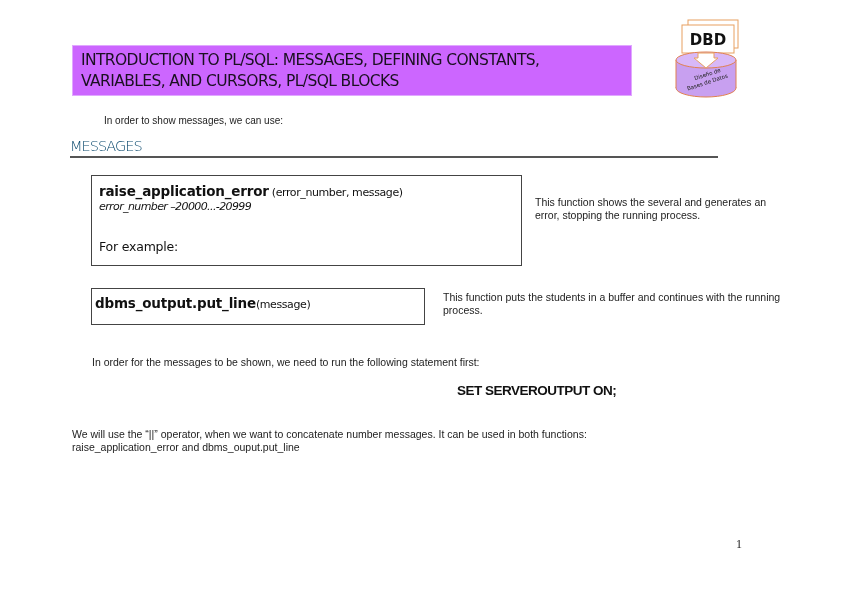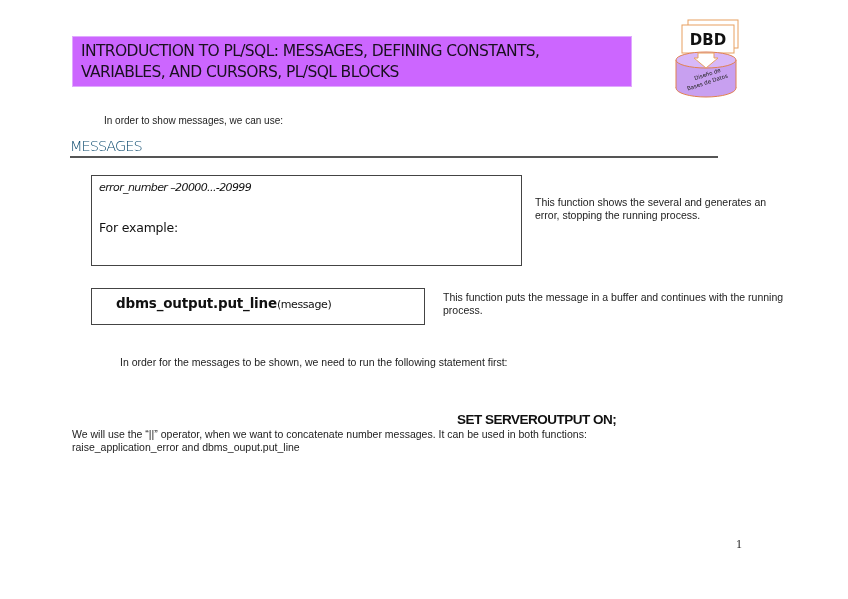--- a/index.html
+++ b/index.html
@@ -2,48 +2,48 @@
 <html><head>
 <meta charset="utf-8">
 <style>
   html, body { margin: 0; padding: 0; }
   body {
     width: 848px; height: 599px; background: #ffffff; position: relative; overflow: hidden;
     font-family: "Liberation Sans", sans-serif; color: #111;
   }
   .abs { position: absolute; }
   .banner {
-    left: 72px; top: 36px; width: 560px; height: 51px;
+    left: 72px; top: 45px; width: 560px; height: 51px;
     background: #cc66ff; border: 1px solid #e0a8ff; box-sizing: border-box;
     padding: 4px 8px; font-family: "DejaVu Sans", sans-serif; font-size: 15.5px;
     line-height: 21px; color: #1a1020; letter-spacing: -0.6px;
   }
   .logo { left: 668px; top: 18px; width: 76px; height: 82px; }
   .intro { left: 72px; top: 115px; font-size: 10px; color: #222; margin-left: 32px; }
   .section-title {
     left: 70px; top: 138px; font-family: "DejaVu Sans", sans-serif; font-size: 14.5px;
     letter-spacing: -1px; color: #0c4a6e; font-weight: 300;
   }
   .section-rule { left: 70px; top: 156px; width: 648px; height: 2px; background: #555; }
   .box {
     border: 1px solid #444; background: #fff; box-sizing: border-box;
     font-family: "DejaVu Sans", sans-serif; color: #111;
   }
   .box1 { left: 91px; top: 175px; width: 431px; height: 91px; padding: 6px 7px; }
-  .box2 { left: 91px; top: 288px; width: 334px; height: 37px; padding: 5px 24px; }
+  .box2 { left: 91px; top: 288px; width: 334px; height: 37px; padding: 5px 3px; }
   .fn { font-weight: bold; font-size: 13.5px; letter-spacing: -0.2px; }
   .args { font-size: 11px; letter-spacing: -0.4px; }
   .range { text-align: left; font-style: italic; font-size: 11px; letter-spacing: -0.6px; margin-top: -1px; }
   .example-label { font-size: 12.5px; margin-top: 26px; letter-spacing: -0.2px; }
   .line { white-space: nowrap; line-height: 17px; }
   .desc { font-size: 10.5px; line-height: 13px; color: #222; }
   .desc1 { left: 535px; top: 196px; width: 240px; }
   .desc2 { left: 443px; top: 291px; width: 360px; }
-  .note { left: 120px; top: 356px; font-size: 10.5px; color: #222; }
-  .statement { left: 457px; top: 383px; font-size: 13.5px; font-weight: bold; letter-spacing: -0.5px; color: #111; margin-top: 29px; }
+  .note { left: 92px; top: 356px; font-size: 10.5px; color: #222; }
+  .statement { left: 457px; top: 383px; font-size: 13.5px; font-weight: bold; letter-spacing: -0.5px; color: #111; }
   .concat { left: 72px; top: 428px; width: 640px; font-size: 10.5px; line-height: 12.5px; color: #222; }
   .page-num { left: 736px; top: 537px; font-family: "Liberation Serif", serif; font-size: 12px; color: #222; }
 </style>
 </head>
 <body>
 
 <div class="abs banner">
   <div>INTRODUCTION TO PL/SQL: MESSAGES, DEFINING CONSTANTS,</div>
   <div>VARIABLES, AND CURSORS, PL/SQL BLOCKS</div>
 </div>
@@ -63,31 +63,34 @@
     <text x="40" y="66" text-anchor="middle" font-family="DejaVu Sans, sans-serif" font-size="5.5" fill="#222" transform="rotate(-18 40 66)">Bases de Datos</text>
   </svg>
 </div>
 
 <div class="abs intro">In order to show messages, we can use:</div>
 
 <div class="abs section-title">MESSAGES</div>
 <div class="abs section-rule"></div>
 
 <div class="abs box box1">
+  <div class="line">
+    <span class="fn">raise_application_error</span><span class="args"> (error_number, message)</span>
+  </div>
   <div class="range">error_number  –20000...-20999</div>
   <div class="example-label">For example:</div>
 </div>
 <div class="abs desc desc1">This function shows the several and generates an error, stopping the running process.</div>
 
 <div class="abs box box2">
   <div class="line">
     <span class="fn">dbms_output.put_line</span><span class="args">(message)</span>
   </div>
 </div>
-<div class="abs desc desc2">This function puts the message in a buffer and continues with the running process.</div>
+<div class="abs desc desc2">This function puts the students in a buffer and continues with the running process.</div>
 
 <div class="abs note">In order for the messages to be shown, we need to run the following statement first:</div>
 <div class="abs statement">SET SERVEROUTPUT ON;</div>
 
 <div class="abs concat">
   <div>We will use the “||” operator, when we want to concatenate number messages. It can be used in both functions:</div>
   <div>raise_application_error  and dbms_ouput.put_line</div>
 </div>
 
 <div class="abs page-num">1</div>

